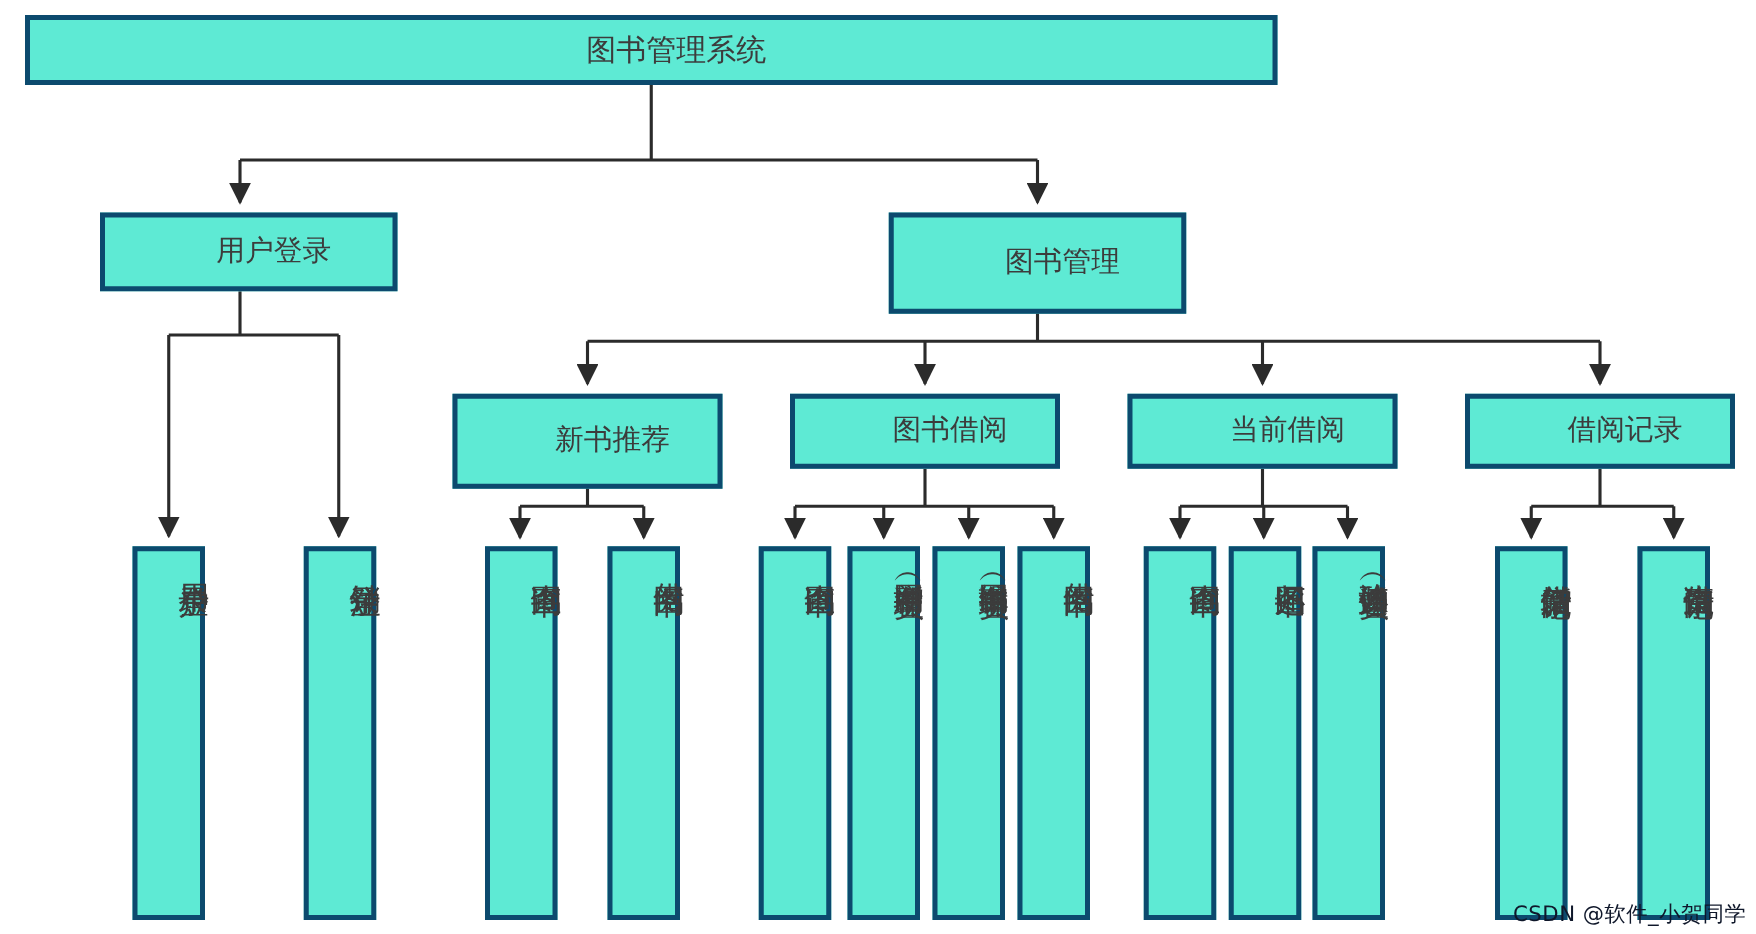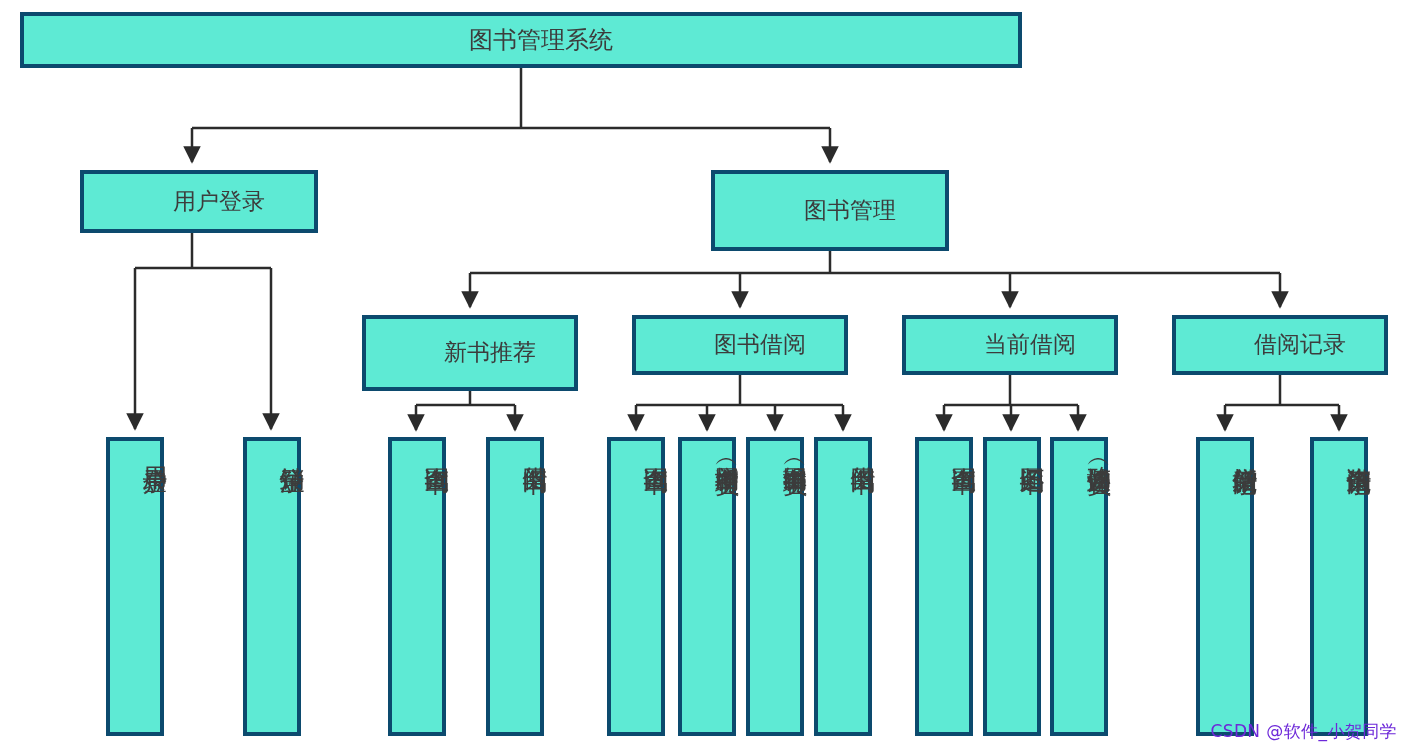--- a/index.html
+++ b/index.html
@@ -62,21 +62,21 @@
     line-height: 1;
   }
   .v-node.tall-text .node-label {
     font-size: 24px;
   }
   #watermark {
     position: absolute;
     right: 8px;
     bottom: 4px;
     font-size: 17px;
-    color: #6d28d9;
+    color: #0f172a;
     font-family: "DejaVu Sans", "Liberation Sans", sans-serif;
     letter-spacing: 0.4px;
     pointer-events: none;
   }
 </style>
 </head>
 <body>
 
 <div id="diagram-root">
 

